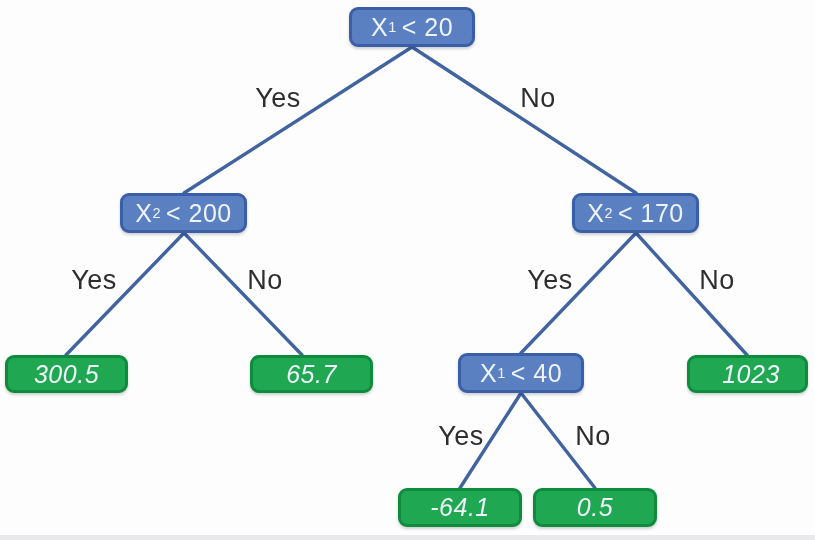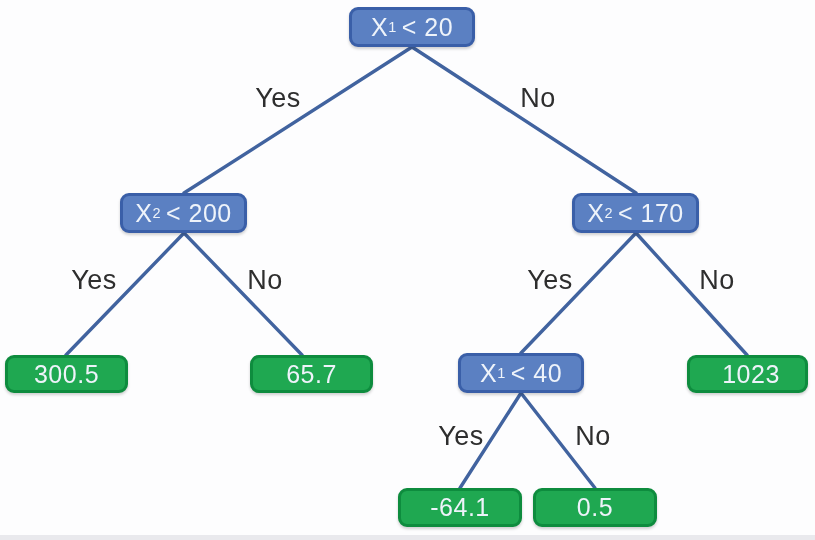--- a/index.html
+++ b/index.html
@@ -43,20 +43,21 @@
     box-shadow:0 2px 3px rgba(0,0,0,0.18);
     white-space:nowrap;
   }
   .decision{
     background:var(--decision-fill);
     border:3px solid var(--decision-border);
   }
   .leaf{
     background:var(--leaf-fill);
     border:3px solid var(--leaf-border);
+    font-style:italic;
   }
   .sub{
     font-size:0.58em;
     vertical-align:-0.18em;
     margin-right:2px;
   }
   .cond{margin-left:3px;}
   .edge-label{
     position:absolute;
     transform:translate(-50%,-50%);

